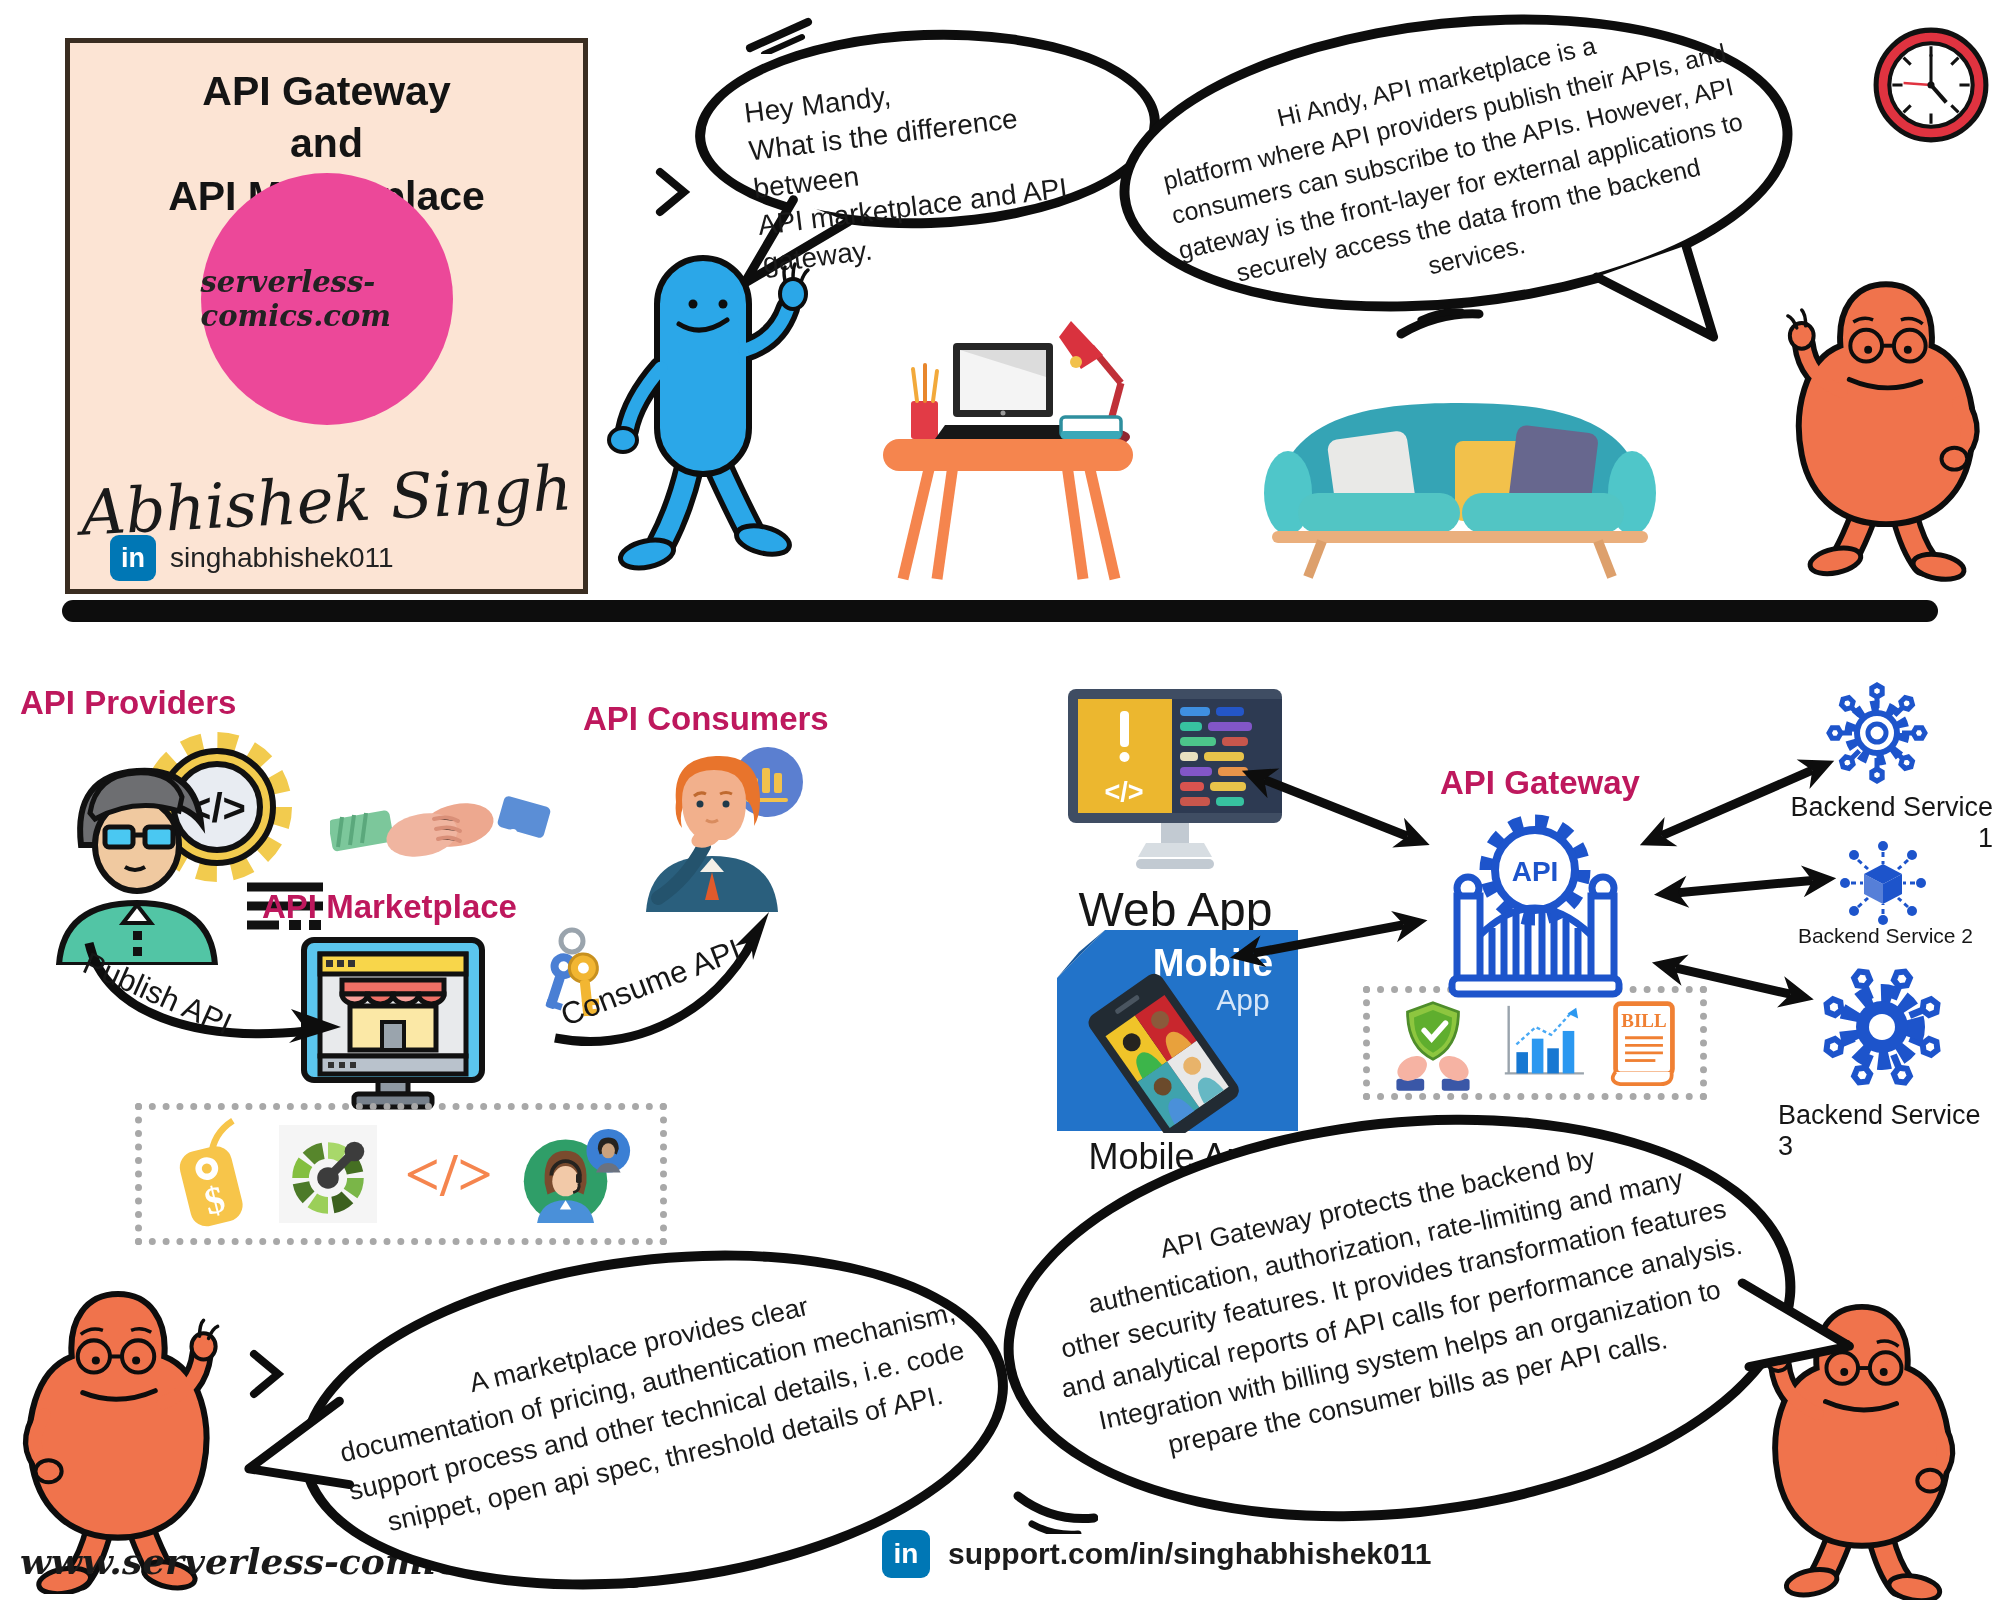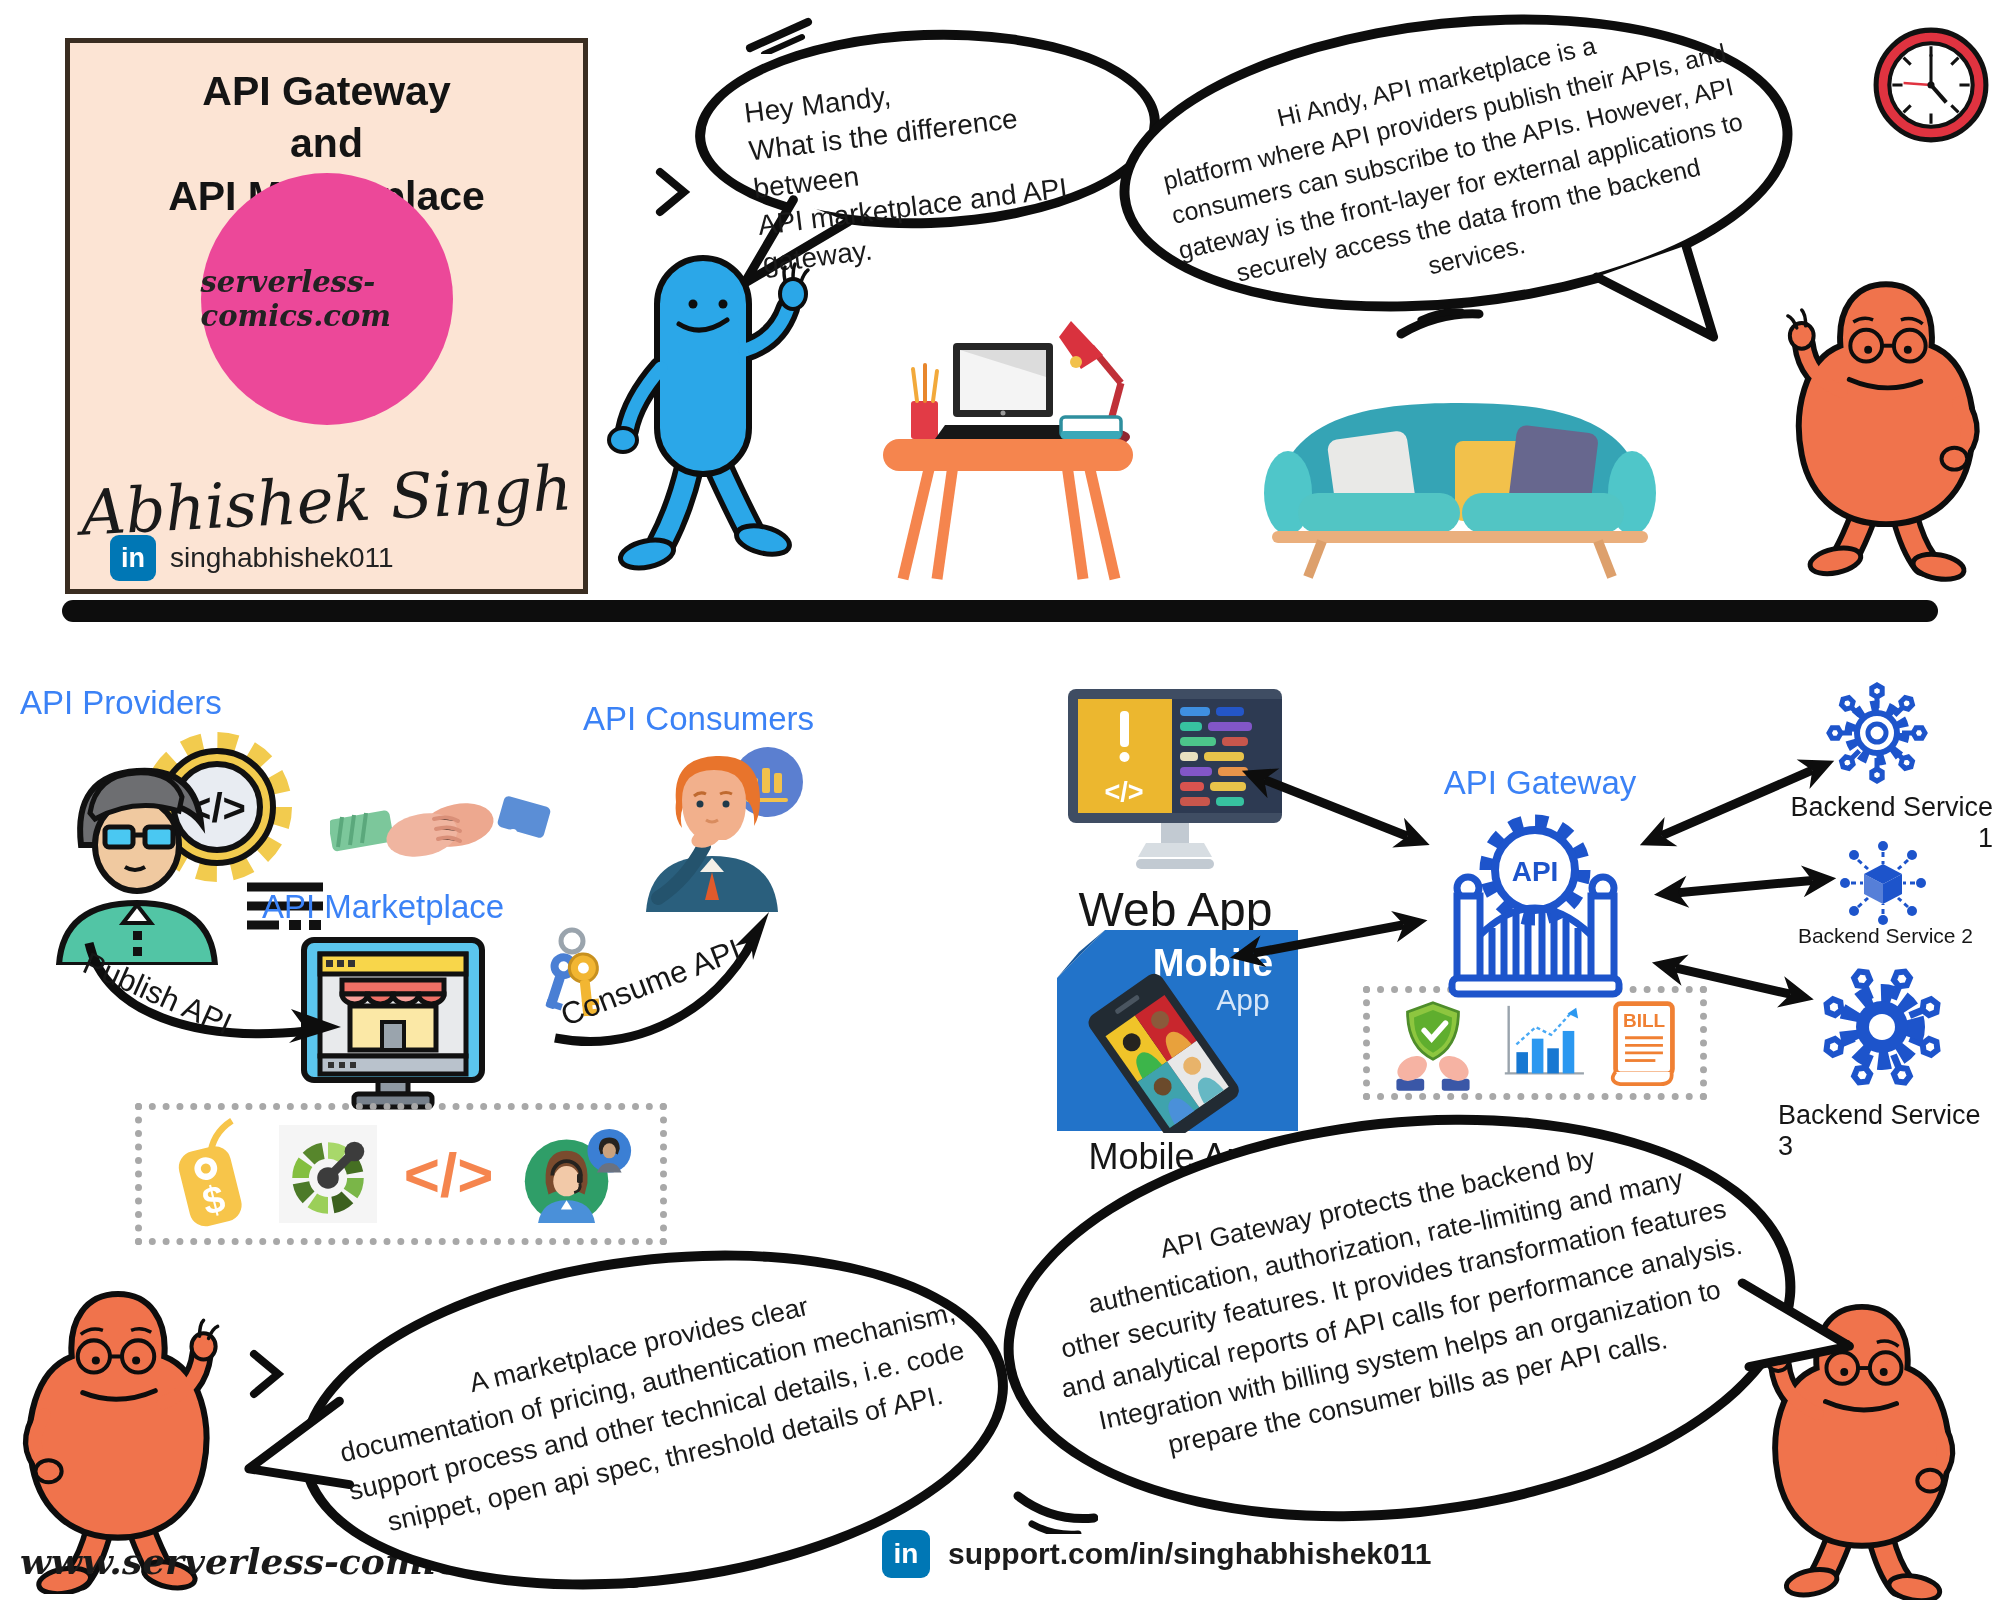--- a/index.html
+++ b/index.html
@@ -1,30 +1,30 @@
 <!DOCTYPE html>
 <html><head>
 <meta charset="utf-8">
 <style>
   html,body{margin:0;padding:0;background:#fff;}
   #page{position:relative;width:2000px;height:1600px;background:#ffffff;overflow:hidden;
         font-family:"Liberation Sans",sans-serif;color:#111;border-radius:6px;}
   .abs{position:absolute;}
   .preline{white-space:pre-line;}
-  .h-bold{font-weight:400;color:#3b82f6;}
+  .h-bold{font-weight:700;color:#be185d;}
   .bubble{position:absolute;}
   .bubble-ellipse{position:absolute;inset:0;background:#fff;border:10px solid #0d0d0d;border-radius:50%;}
   .bubble-text{position:absolute;color:#1a1a1a;}
   .tail{position:absolute;overflow:visible;}
   .tail path{fill:#fff;stroke:#0d0d0d;stroke-width:9;stroke-linejoin:round;stroke-linecap:round;}
   .accent path{fill:none;stroke:#0d0d0d;stroke-linecap:round;}
   .darrow line{stroke:#0d0d0d;stroke-width:9;}
   .darrow polygon{fill:#0d0d0d;}
   .label-plain{font-weight:400;color:#161616;}
-  .dottedbox{position:absolute;border:7px dotted #a8a8a8;}
+  .dottedbox{position:absolute;border:7px dotted #a8a8a8;font-family:Liberation Serif, serif;}
   .flip{transform:scaleX(-1);}
   svg{display:block;}
   .badge{display:flex;align-items:center;justify-content:center;background:#0077B5;color:#fff;
          font-weight:bold;border-radius:9px;}
 </style>
 </head>
 <body>
 
 <div id="page">
 

